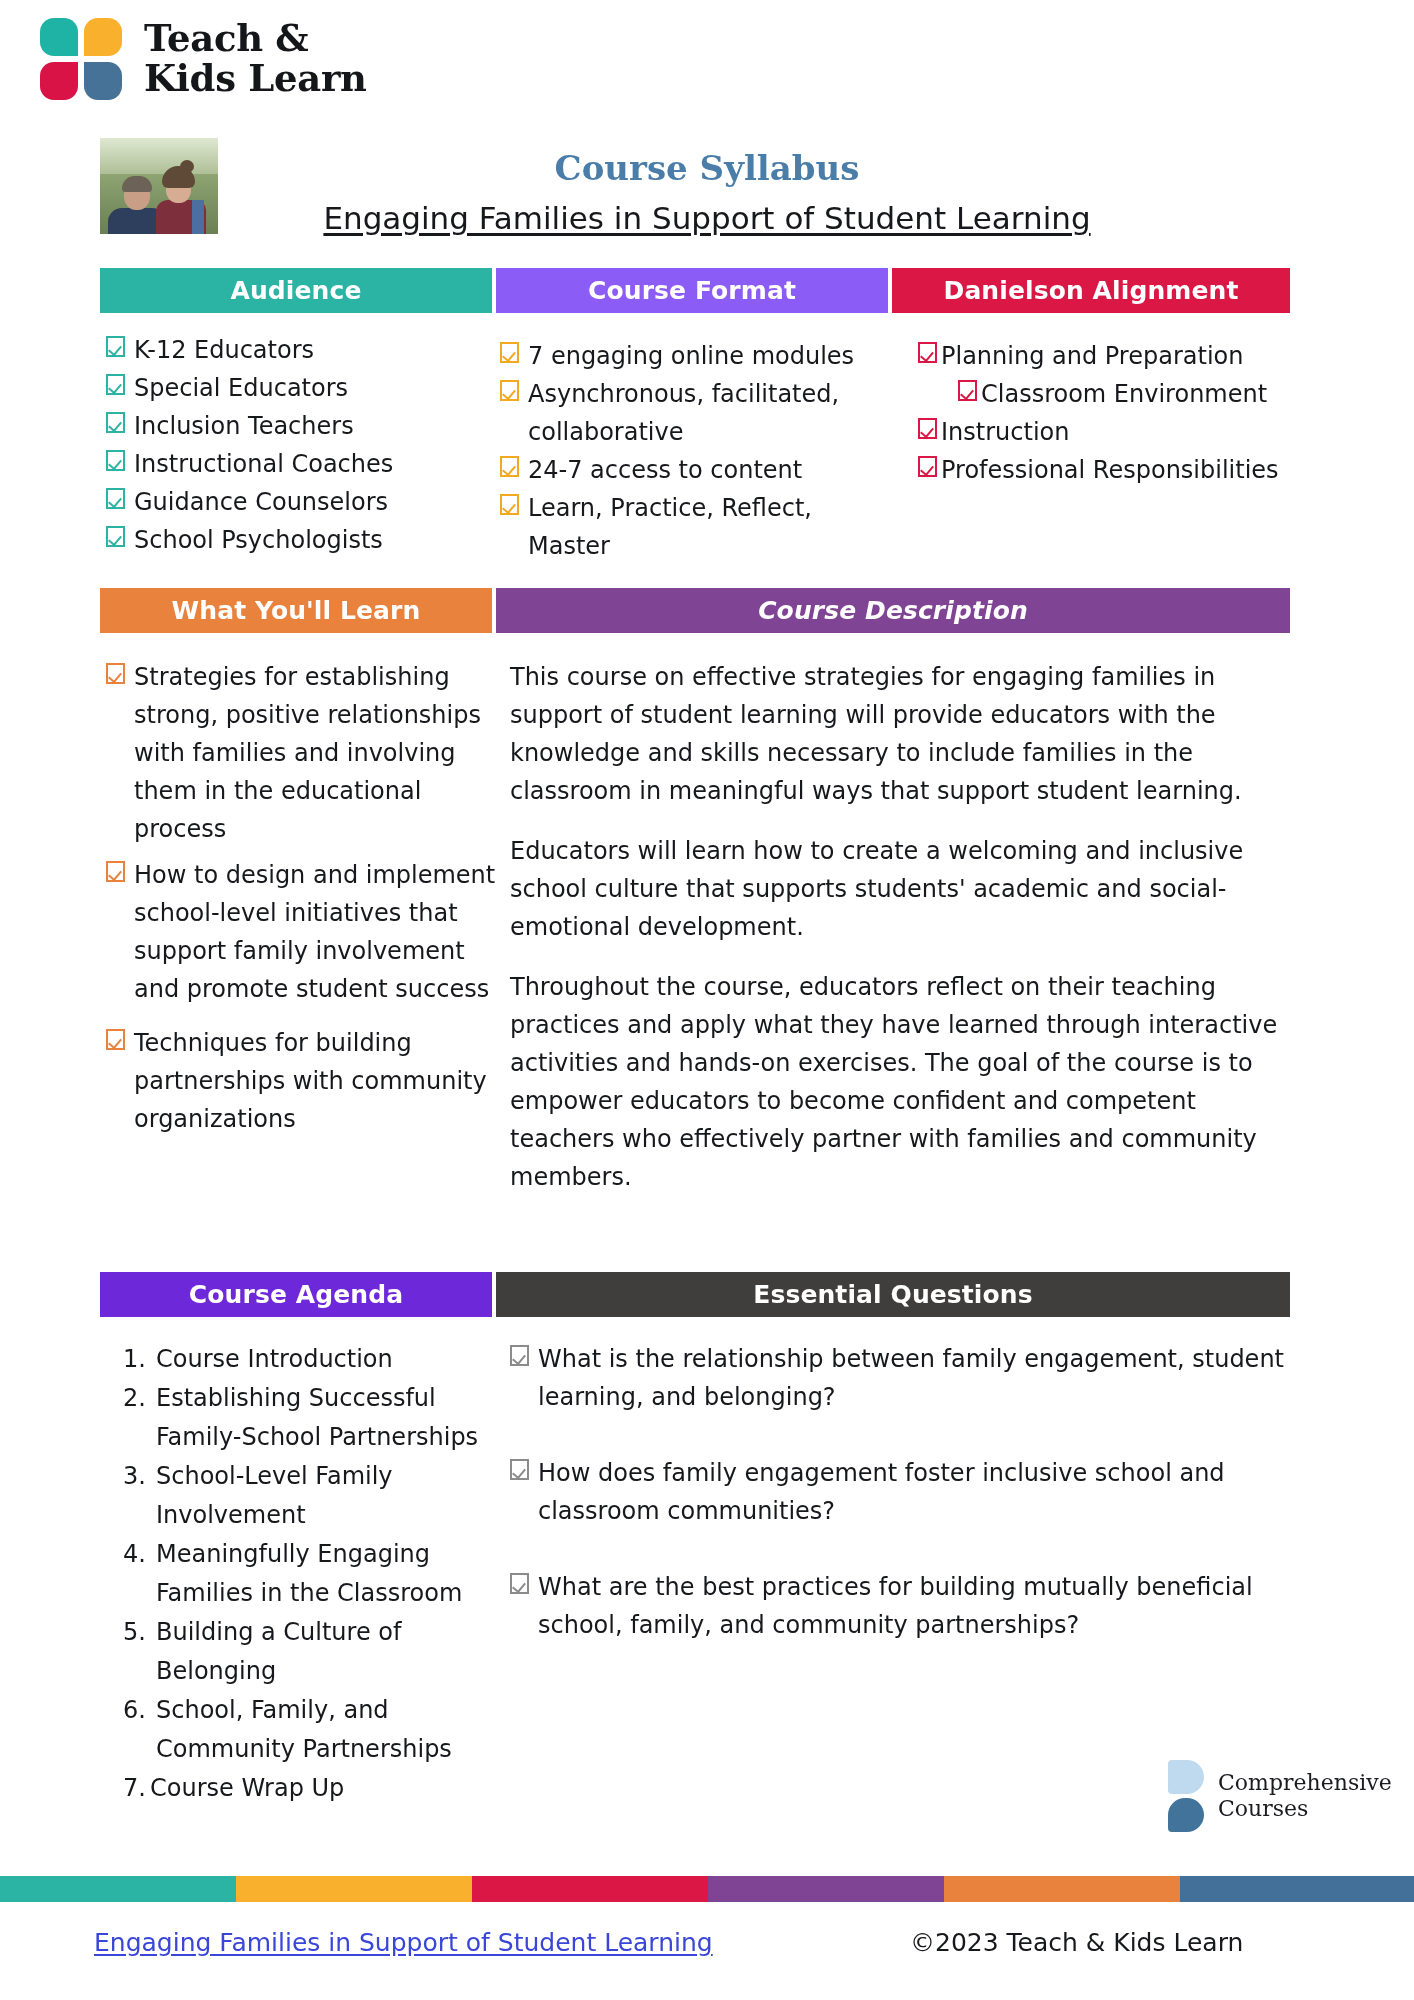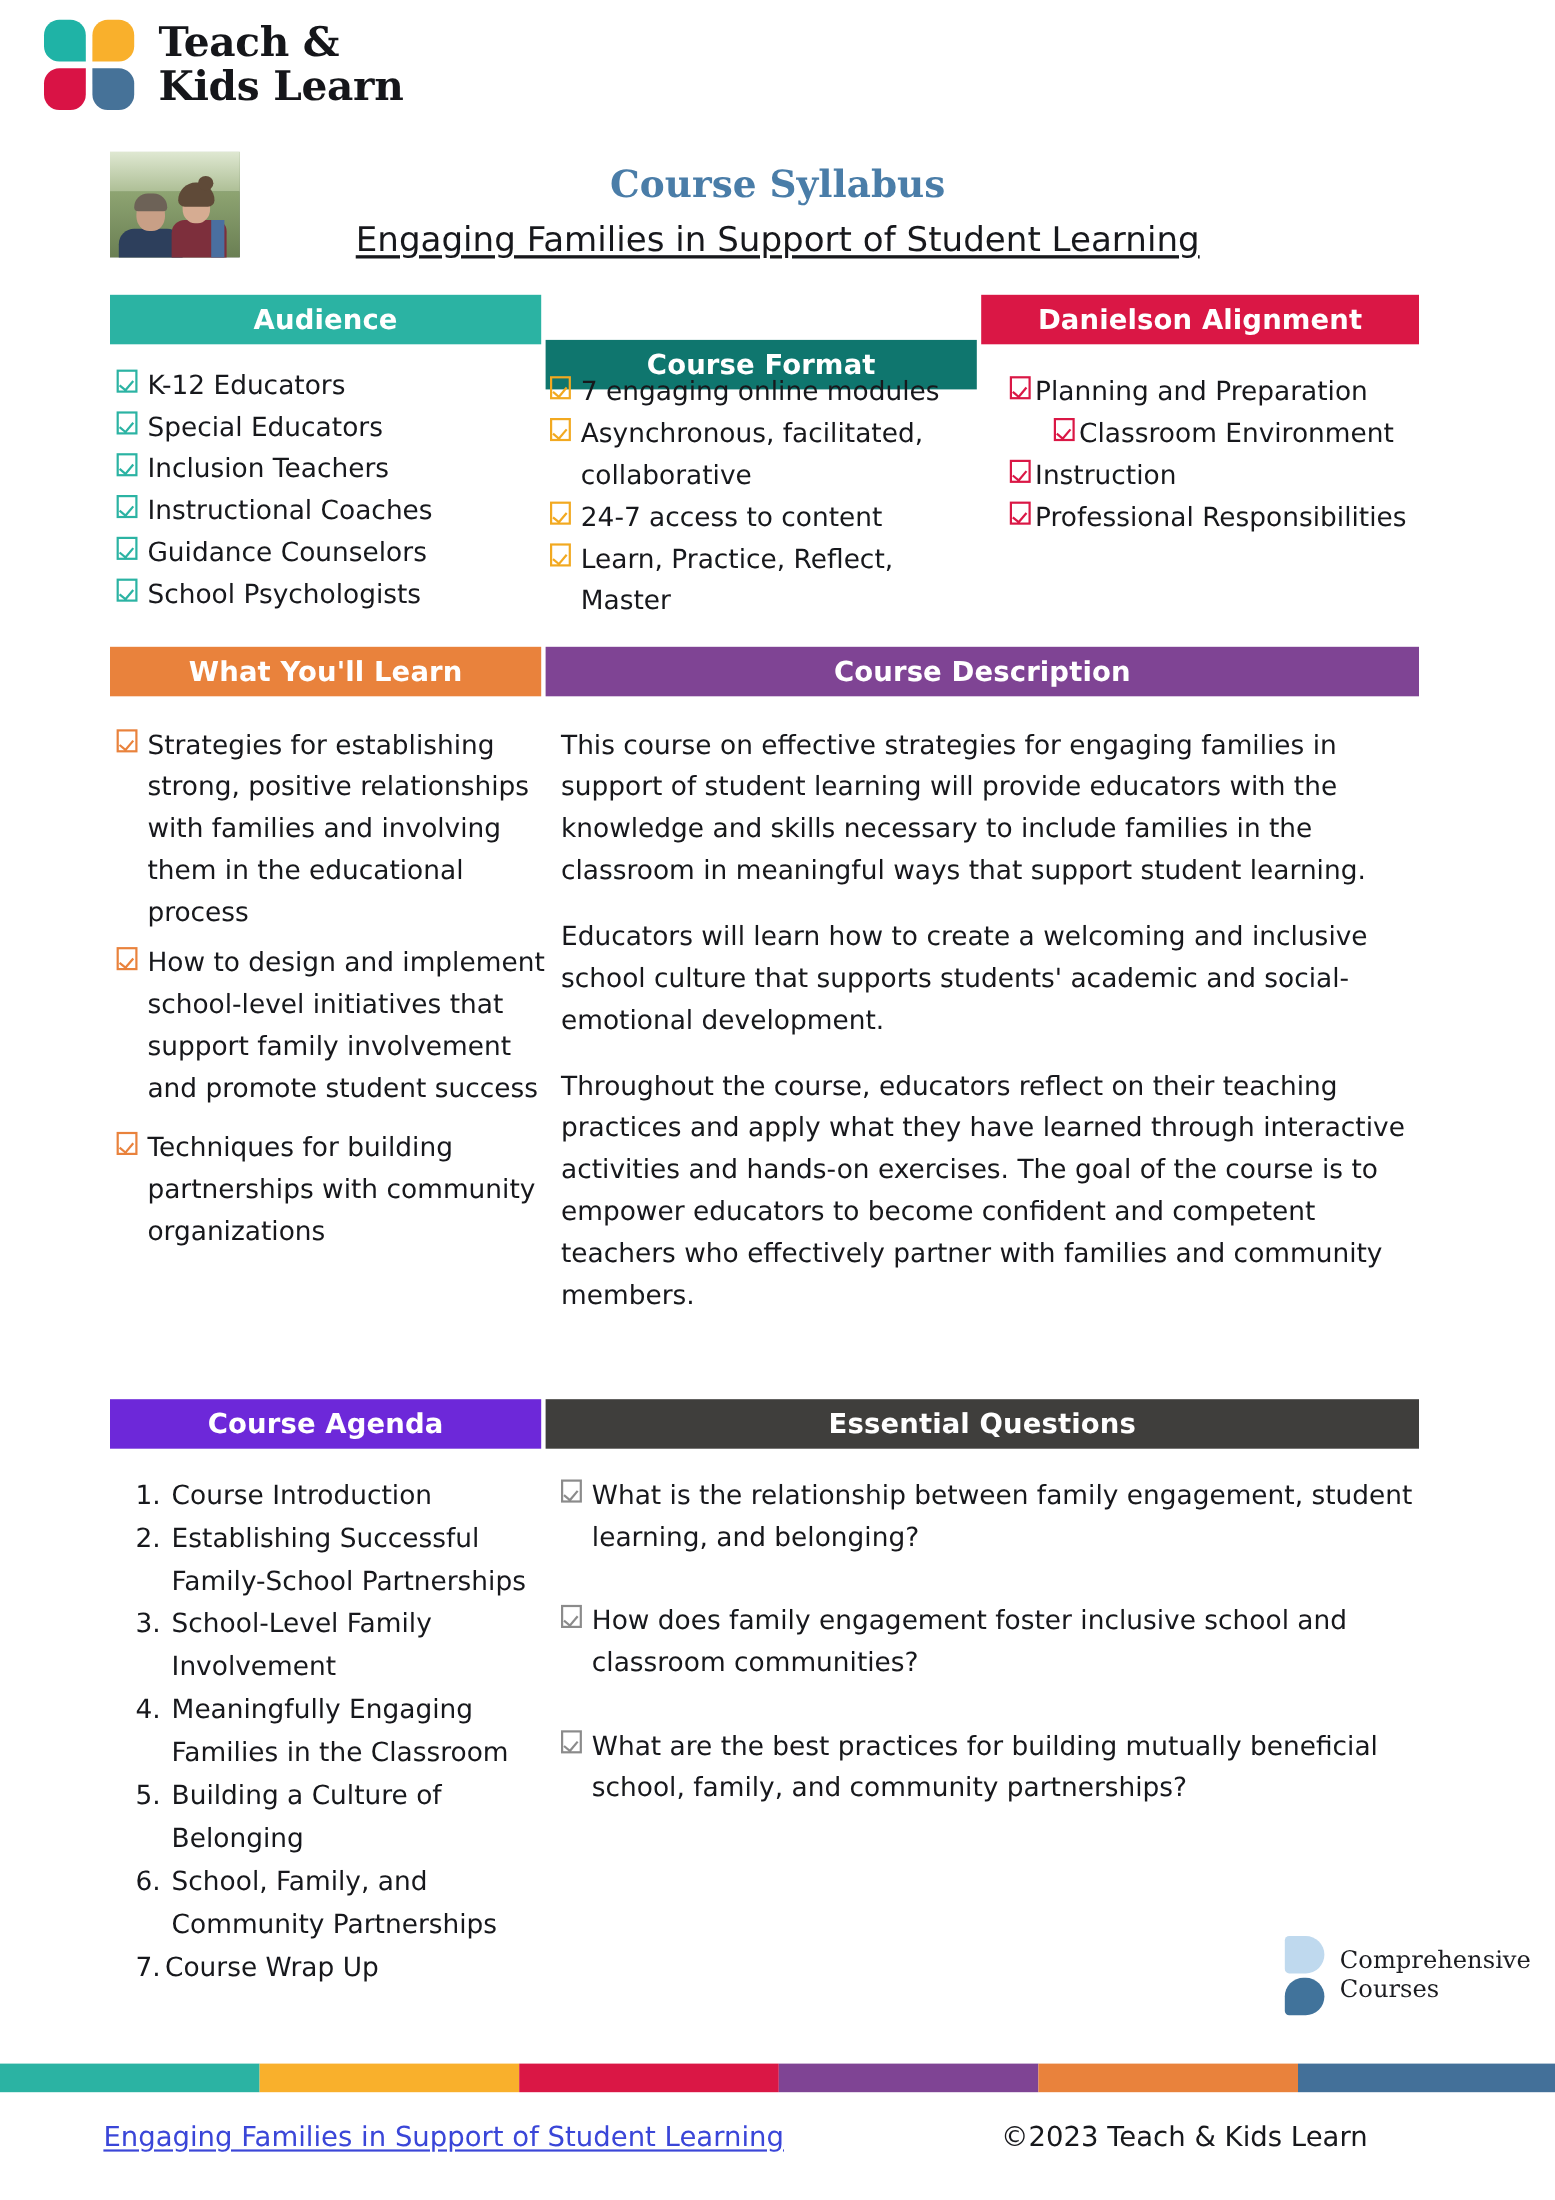--- a/index.html
+++ b/index.html
@@ -78,24 +78,24 @@
   .band { position: absolute; display: flex; gap: 4px; }
   .band-cell {
     height: 45px;
     display: flex; align-items: center; justify-content: center;
     color: #ffffff;
     font-weight: 700;
     font-size: 25px;
     letter-spacing: 0.1px;
   }
   .c-teal   { background: #2bb3a3; }
-  .c-amber  { background: #0f766e; margin-top: 41px; }
+  .c-amber  { background: #8b5cf6; }
   .c-crimson{ background: #da1745; }
   .c-orange { background: #e9823c; }
-  .c-purple { background: #7f4494; }
+  .c-purple { background: #7f4494; font-style: italic; }
   .c-blue   { background: #6d28d9; text-align: center; }
   .c-dark   { background: #3f3e3c; }
 
   
   .chk-list { position: absolute; }
   .chk-row { display: flex; align-items: flex-start; gap: 9px; }
   .chk-box {
     flex: 0 0 auto;
     width: 19px; height: 21px;
     border: 2px solid #333;

